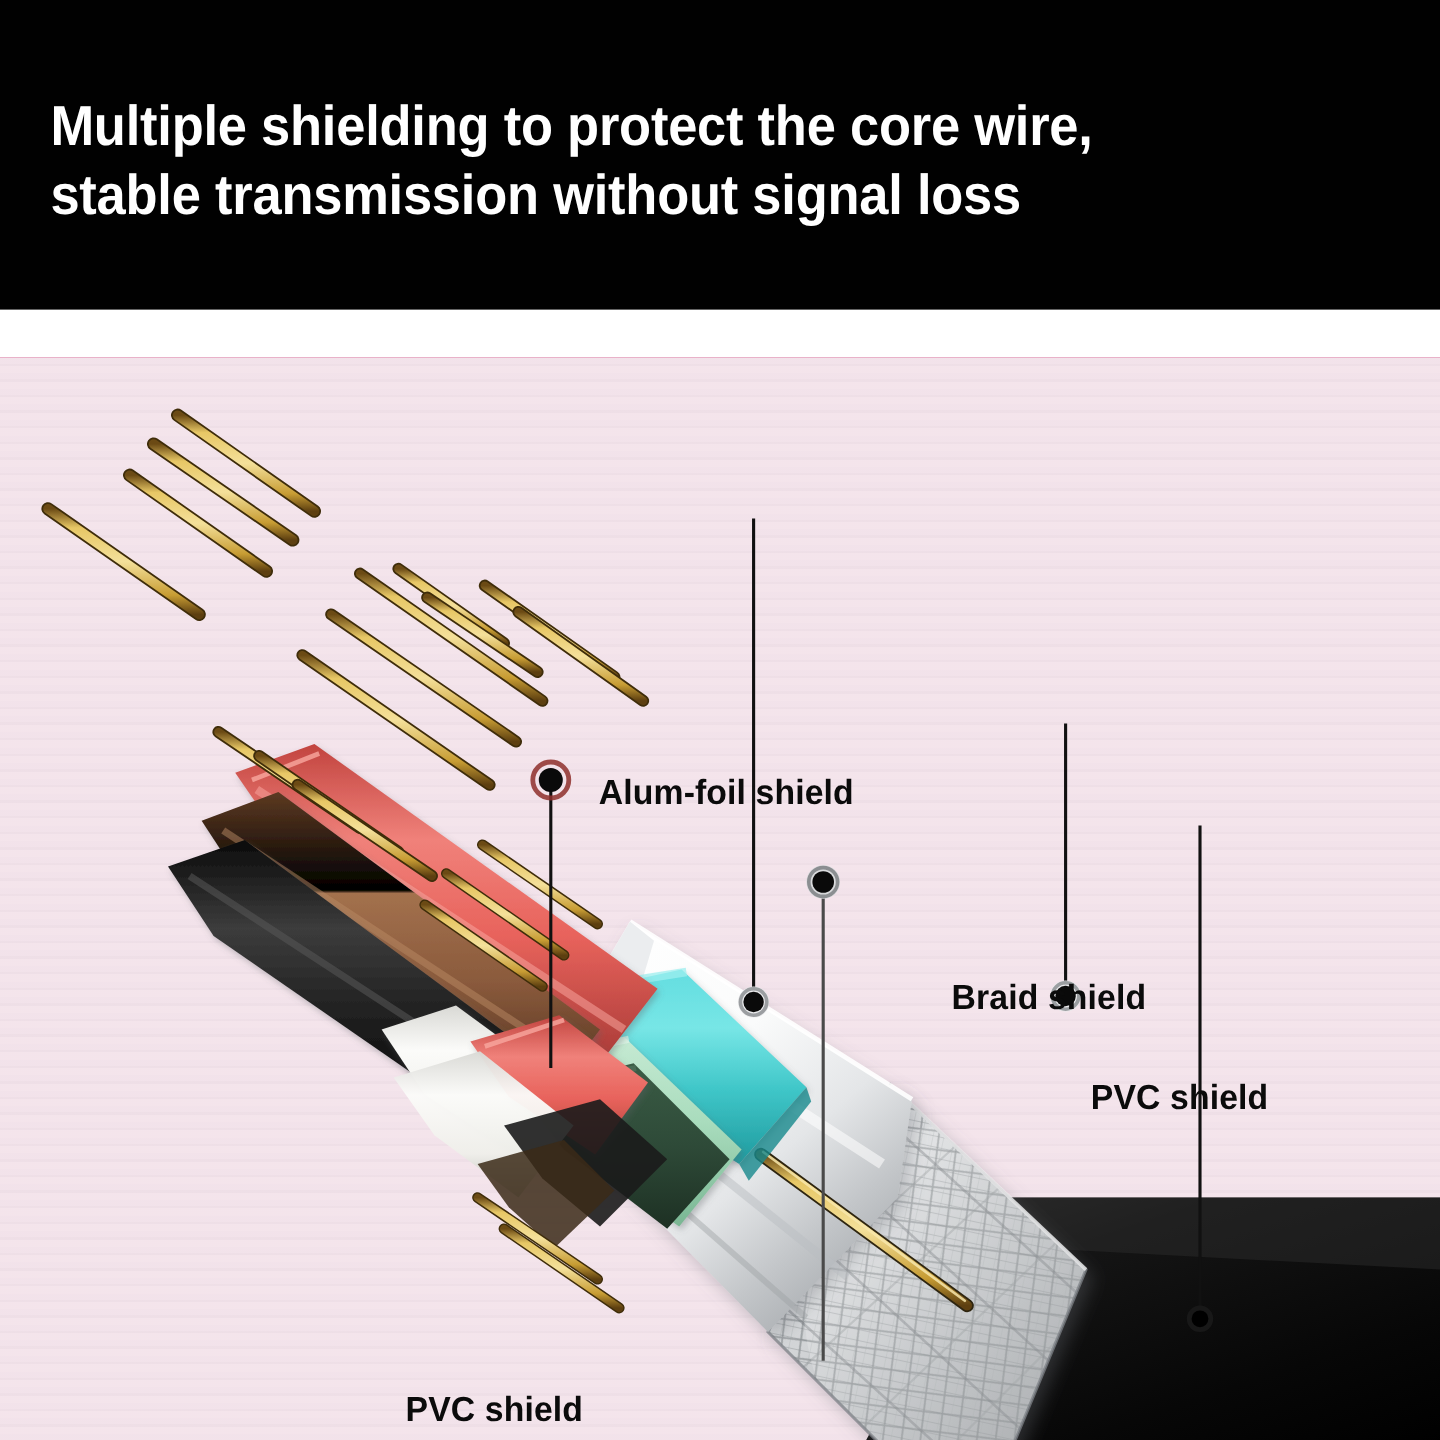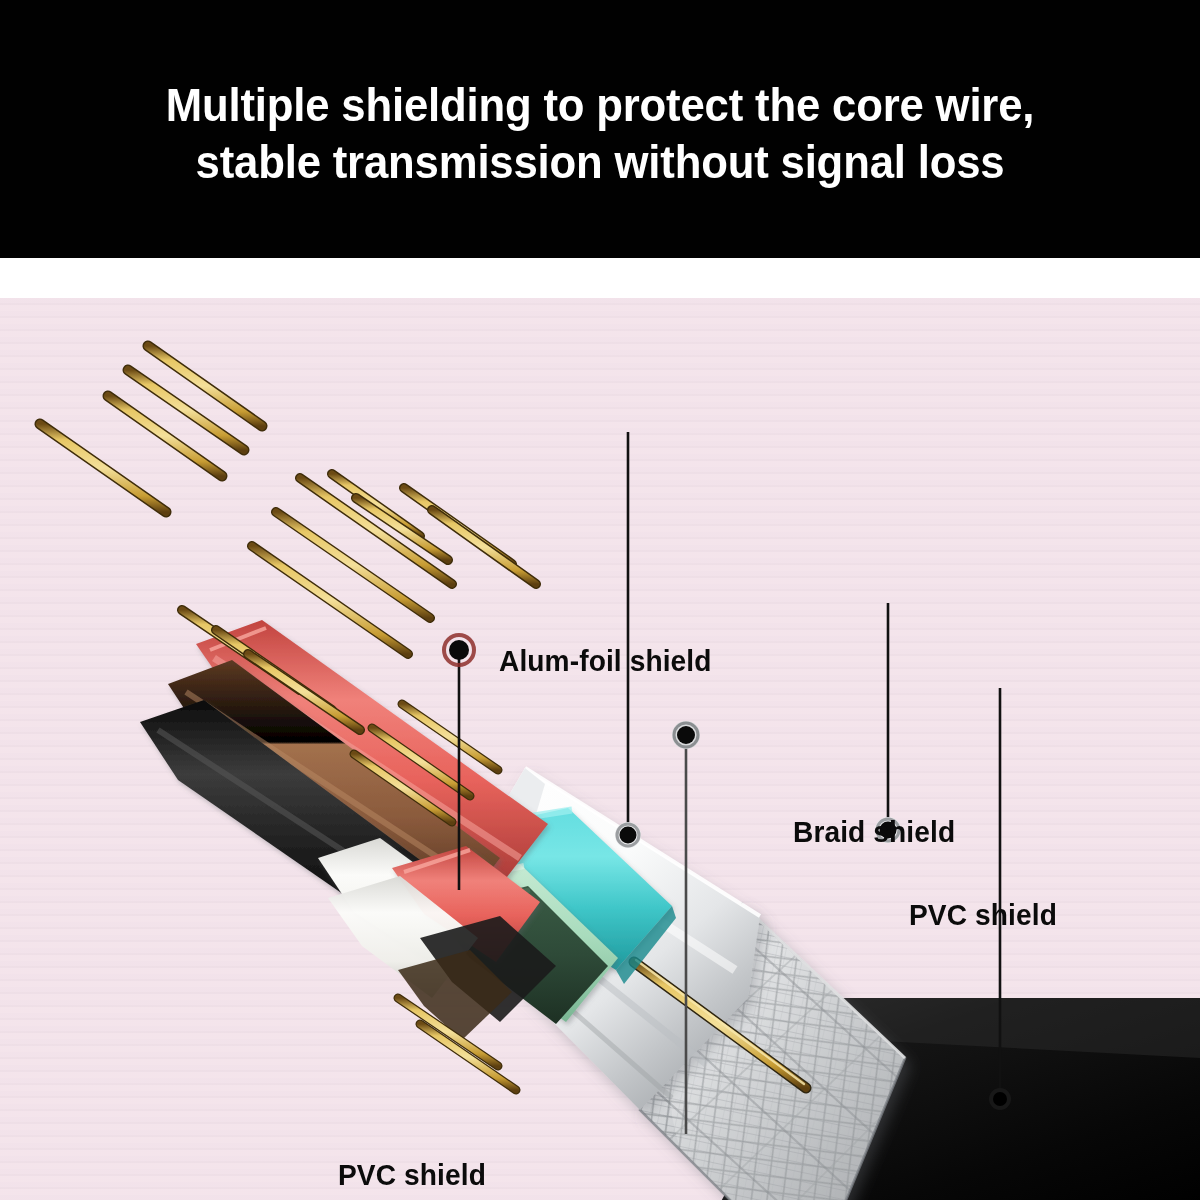--- a/index.html
+++ b/index.html
@@ -9,21 +9,21 @@
     background:#ffffff;
   }
   #stage{position:relative;width:1200px;height:1200px;}
 
   
   .header{
     position:absolute;left:0;top:0;width:1200px;height:258px;
     background:#010101;
     display:flex;align-items:center;justify-content:center;
   }
-  .header-inner{width:100%;text-align:center;padding-bottom:6px;margin-top:14px;}
+  .header-inner{width:100%;padding-bottom:6px;margin-top:14px;}
   .title-line{
     color:#ffffff;
     font-family:"Liberation Sans","DejaVu Sans",sans-serif;
     font-weight:700;
     font-size:47px;
     line-height:57px;
     letter-spacing:-0.2px;
     transform:scaleX(0.93);
     white-space:nowrap;
   }

